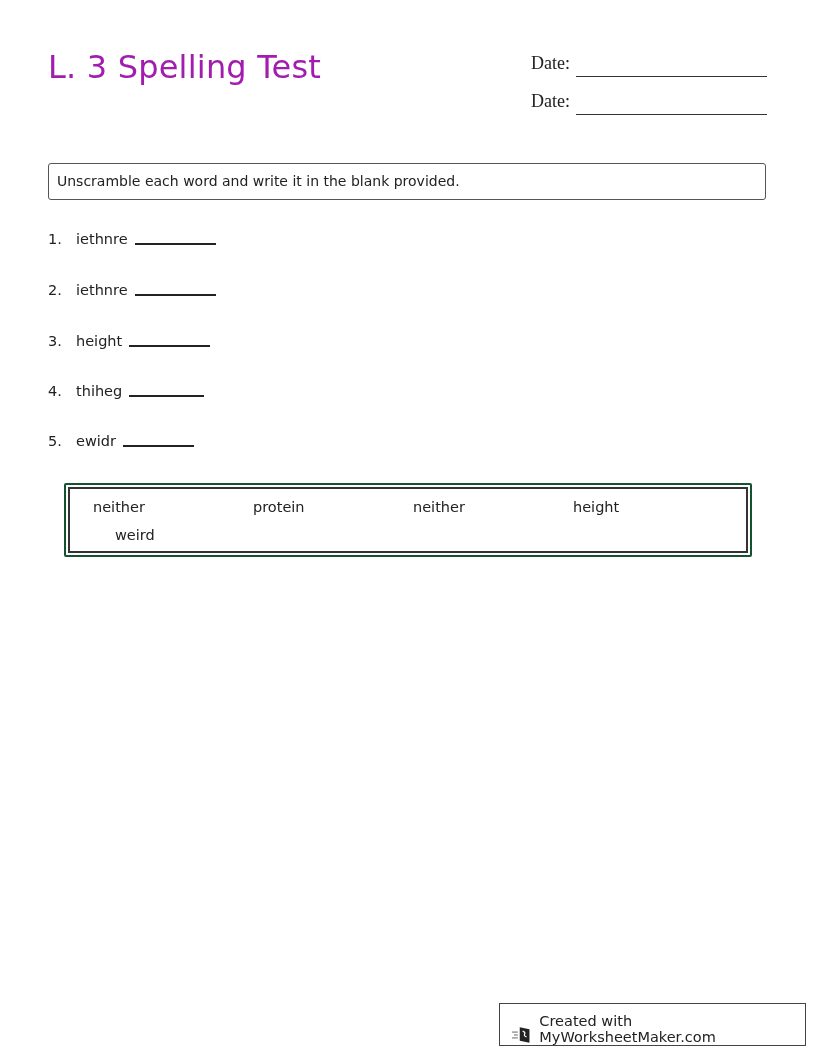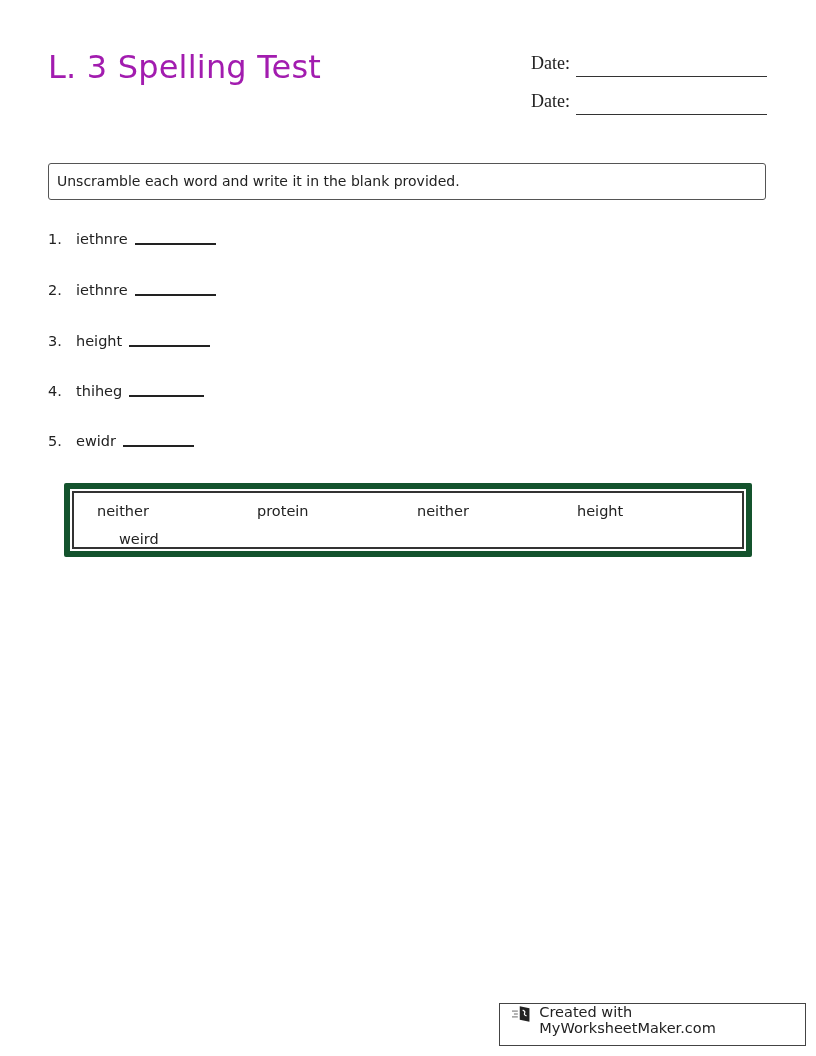--- a/index.html
+++ b/index.html
@@ -6,24 +6,24 @@
     body { width: 816px; height: 1056px; position: relative; overflow: hidden; color: #222; font-family: "DejaVu Sans", sans-serif; }
     .title { position: absolute; left: 48px; top: 48px; font-size: 32px; font-weight: normal; color: #a21caf; margin: 0; letter-spacing: 0.2px; font-family: "DejaVu Sans", sans-serif; }
     .field { position: absolute; font-family: "Liberation Serif", serif; font-size: 18px; color: #222; }
     .field .lbl { position: absolute; text-align: right; width: 80px; }
     .field .line { position: absolute; height: 0; border-bottom: 1.5px solid #333; width: 191px; }
     .instructions { position: absolute; left: 48px; top: 163px; width: 718px; height: 37px; border: 1.5px solid #555; border-radius: 3px; box-sizing: border-box; font-size: 14px; padding: 9px 8px; color: #222; }
     .q { position: absolute; left: 48px; font-size: 14.5px; color: #222; display: flex; align-items: flex-end; }
     .q .num { width: 28px; }
     .q .word { margin-right: 7px; }
     .q .blank { display: inline-block; height: 0; border-bottom: 2px solid #222; margin-bottom: 2px; }
-    .bank-outer { position: absolute; left: 64px; top: 483px; width: 688px; height: 74px; border: 6px solid #14532d; border-radius: 2px; box-sizing: border-box; padding: 2px; }
+    .bank-outer { position: absolute; left: 64px; top: 483px; width: 688px; height: 74px; border: 2px solid #14532d; border-radius: 2px; box-sizing: border-box; padding: 2px; }
     .bank-inner { width: 100%; height: 100%; border: 2px solid #333; box-sizing: border-box; position: relative; }
     .bank-word { position: absolute; font-size: 14.5px; color: #222; }
-    .footer { position: absolute; left: 499px; top: 1003px; width: 307px; height: 43px; border: 1.5px solid #444; box-sizing: border-box; display: flex; align-items: flex-start; padding-left: 12px; font-size: 14.5px; color: #222; }
+    .footer { position: absolute; left: 499px; top: 1003px; width: 307px; height: 43px; border: 1.5px solid #444; box-sizing: border-box; display: flex; align-items: flex-end; padding-left: 12px; font-size: 14.5px; color: #222; }
     .footer svg { margin-right: 6px; }
   </style>
 </head>
 <body>
 
 <h1 class="title">L. 3 Spelling Test</h1>
 
 <div class="field" style="left:490px; top:53px;">
   <span class="lbl" style="left:0; top:0;">Date:</span>
   <span class="line" style="left:86px; top:23px;"></span>

